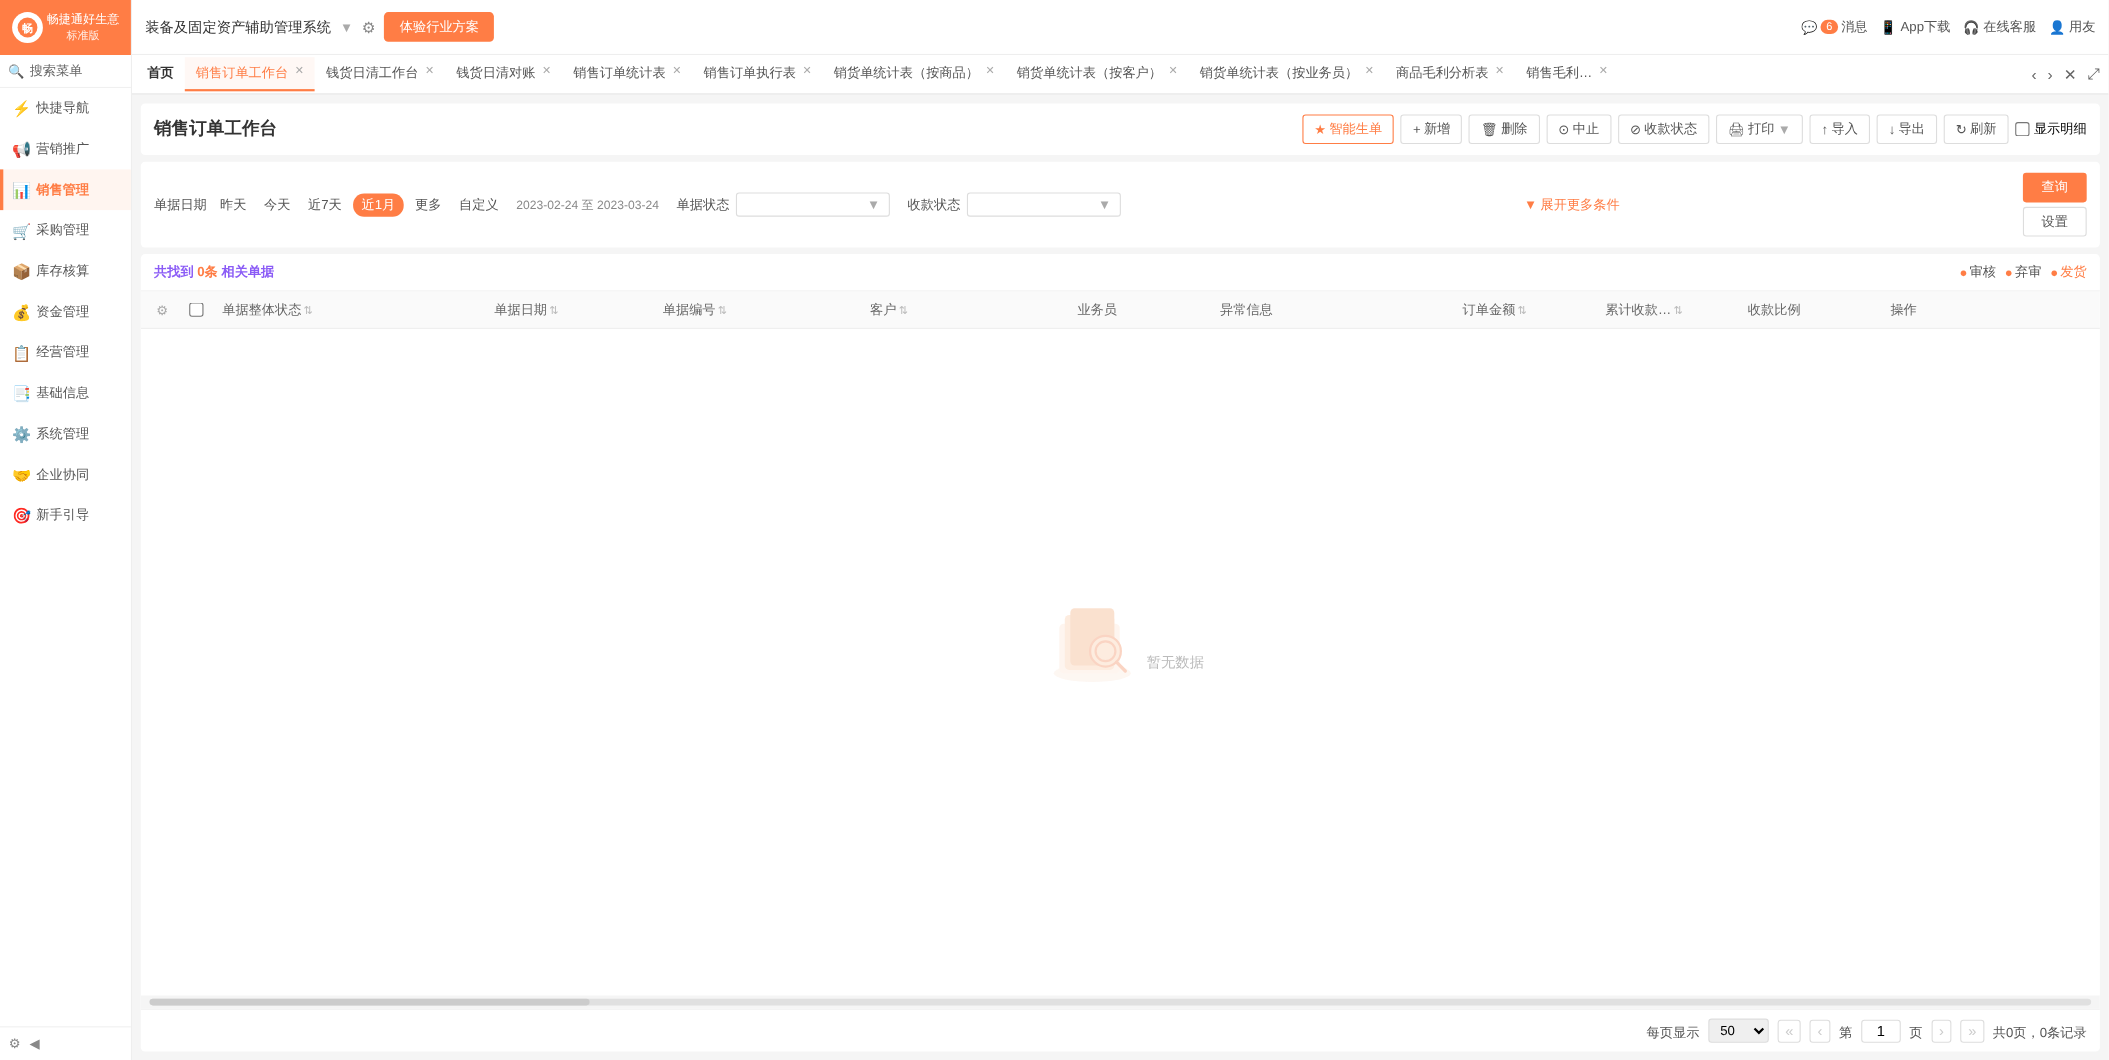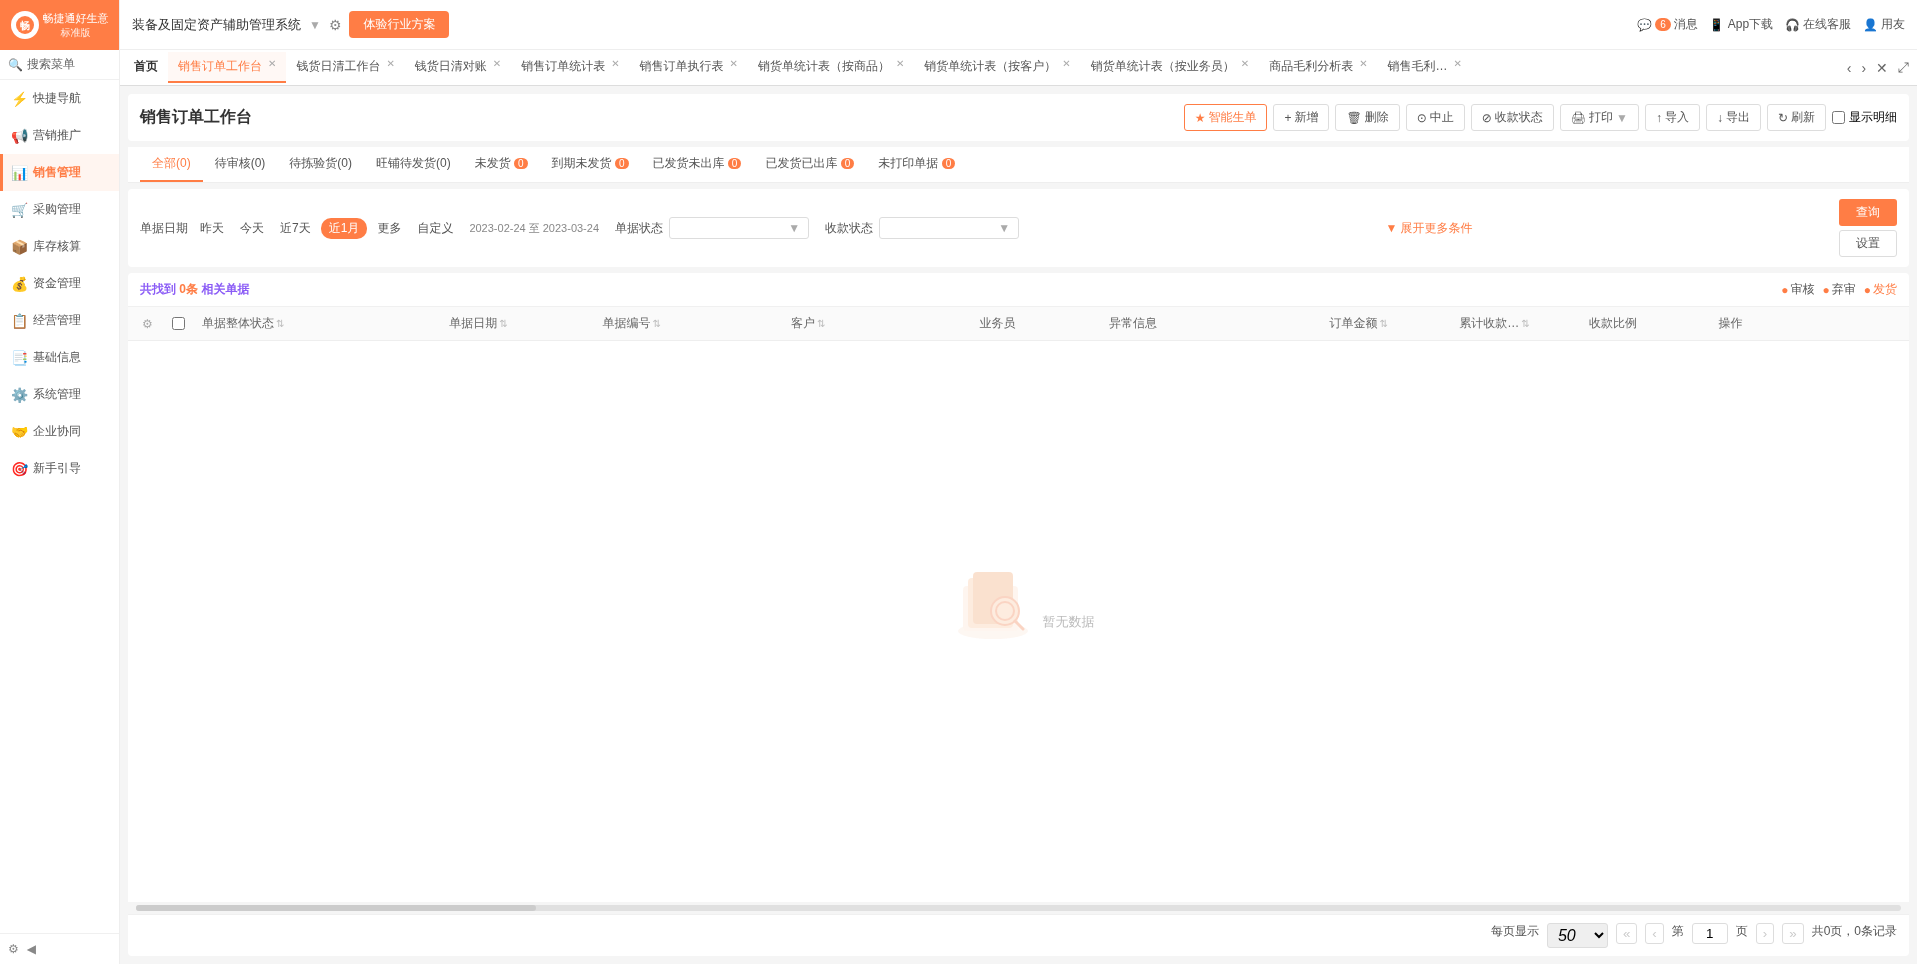--- a/index.html
+++ b/index.html
@@ -85,22 +85,22 @@
     .col-collected { flex: 1; min-width: 80px; }
     .col-ratio { flex: 1; min-width: 80px; }
     .col-ops { flex: 1.5; min-width: 100px; }
 
     
     .empty-state { flex: 1; display: flex; flex-direction: row; align-items: center; justify-content: center; color: #bbb; }
     .empty-icon { font-size: 80px; margin-bottom: 12px; opacity: 0.4; }
     .empty-text { font-size: 13px; color: #bbb; }
 
     
-    .pagination { padding: 8px 12px; border-top: 1px solid #f0f0f0; display: flex; align-items: flex-start; justify-content: flex-end; gap: 8px; font-size: 12px; color: #555; }
-    .page-size-select { border: 1px solid #ddd; padding: 2px 6px; border-radius: 3px; font-size: 16px; font-style: italic; }
+    .pagination { padding: 8px 12px; border-top: 1px solid #f0f0f0; display: flex; align-items: flex-end; justify-content: flex-end; gap: 8px; font-size: 12px; color: #555; }
+    .page-size-select { border: 1px solid #ddd; padding: 2px 6px; border-radius: 3px; font-size: 12px; }
     .page-btn { border: 1px solid #ddd; background: #fff; padding: 2px 6px; border-radius: 3px; cursor: pointer; color: #555; }
     .page-btn:disabled { color: #ccc; cursor: not-allowed; }
     .page-input { border: 1px solid #ddd; width: 36px; text-align: center; padding: 2px 4px; border-radius: 3px; }
 
     
     .scroll-bar-area { height: 12px; background: #f5f5f5; display: flex; align-items: center; padding: 0 8px; }
     .scroll-bar-track { flex: 1; height: 6px; background: #e0e0e0; border-radius: 3px; position: relative; }
     .scroll-bar-thumb { position: absolute; left: 0; width: 400px; height: 6px; background: #ccc; border-radius: 3px; }
   </style>
 </head>
@@ -299,31 +299,20 @@
           <span>↻</span>
           <span>刷新</span>
         </button>
         <label style="display:flex;align-items:center;gap:4px;cursor:pointer;">
           <input type="checkbox" style="">
           <span>显示明细</span>
         </label>
       </div>
     </div>
 
-    <div class="filter-tabs">
-      <div class="filter-tab active">全部(0)</div>
-      <div class="filter-tab">待审核(0)</div>
-      <div class="filter-tab">待拣验货(0)</div>
-      <div class="filter-tab">旺铺待发货(0)</div>
-      <div class="filter-tab">未发货 <span style="background:#ff7d45;color:#fff;border-radius:8px;padding:0 4px;font-size:10px;">0</span></div>
-      <div class="filter-tab">到期未发货 <span style="background:#ff7d45;color:#fff;border-radius:8px;padding:0 4px;font-size:10px;">0</span></div>
-      <div class="filter-tab">已发货未出库 <span style="background:#ff7d45;color:#fff;border-radius:8px;padding:0 4px;font-size:10px;">0</span></div>
-      <div class="filter-tab">已发货已出库 <span style="background:#ff7d45;color:#fff;border-radius:8px;padding:0 4px;font-size:10px;">0</span></div>
-      <div class="filter-tab">未打印单据 <span style="background:#ff7d45;color:#fff;border-radius:8px;padding:0 4px;font-size:10px;">0</span></div>
-    </div>
 
     <div class="filter-area">
       <div class="filter-row">
         <div class="filter-item">
           <span class="filter-label">单据日期</span>
           <div class="filter-date-options">
             <span class="date-opt">昨天</span>
             <span class="date-opt">今天</span>
             <span class="date-opt">近7天</span>
             <span class="date-opt active">近1月</span>

